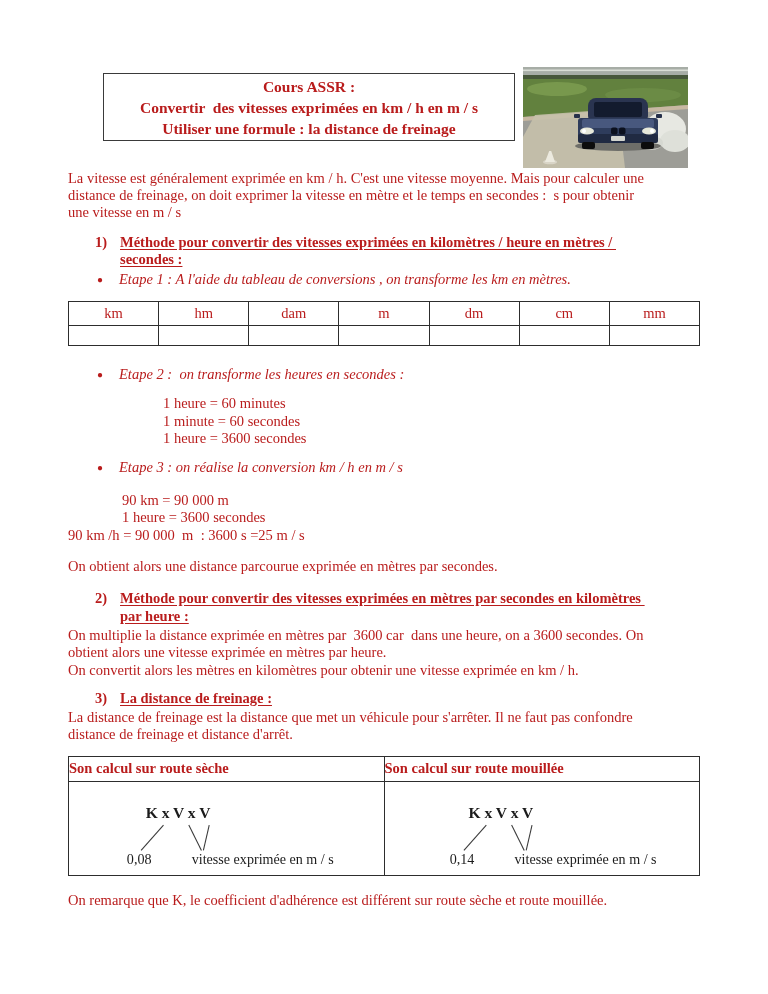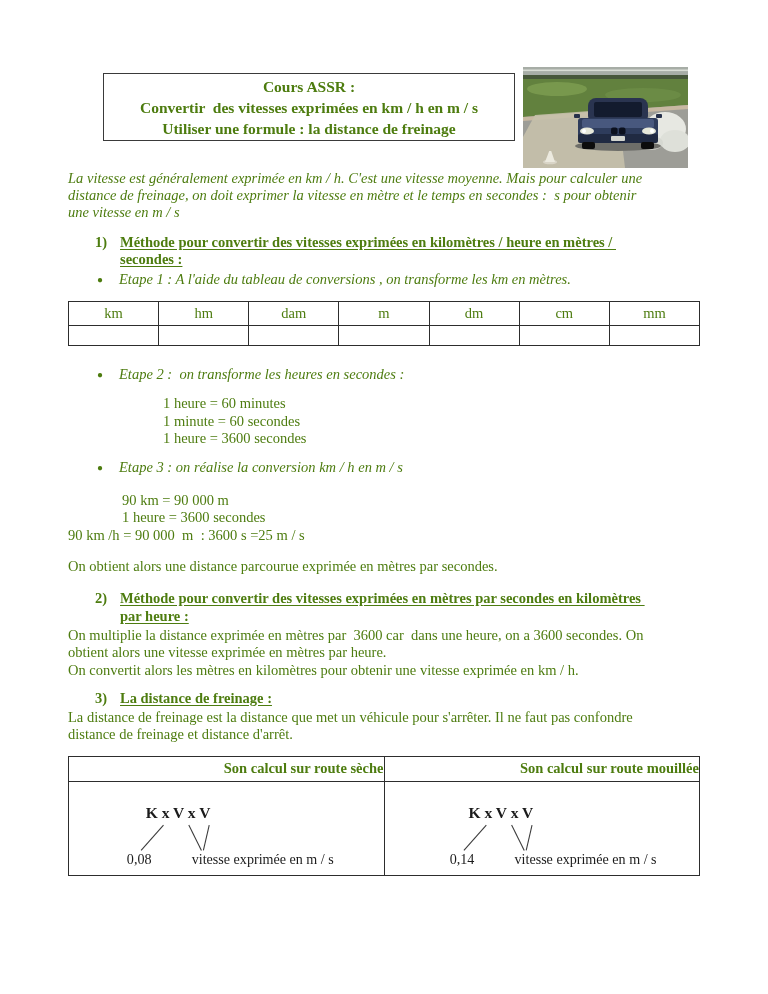--- a/index.html
+++ b/index.html
@@ -1,41 +1,41 @@
 <!DOCTYPE html>
 <html lang="fr"><head>
 <meta charset="utf-8">
 <style>
   * { margin:0; padding:0; box-sizing:border-box; }
   html,body { background:#ffffff; }
   .page {
     width:768px; height:994px; background:#fff; position:relative;
     font-family:"Liberation Serif","DejaVu Serif",serif;
-    color:#4d7c0f; font-size:14.5px; line-height:17.2px;
+    color:#b91c1c; font-size:14.5px; line-height:17.2px;
     padding:67px 68px 0 68px; overflow:hidden;
   }
   .pre { white-space:pre; }
   .header-row { position:relative; height:101px; }
   .title-box {
     position:absolute; left:35px; top:6px; width:412px; height:68px;
     border:1.5px solid #3a3a3a; display:flex; align-items:center; justify-content:center;
   }
   .title-text { font-weight:bold; font-size:15.5px; line-height:21px; text-align:center; }
   .photo { position:absolute; left:455px; top:0; width:165px; height:101px; display:block; }
   .hrow { display:flex; }
   .hnum { font-weight:bold; margin-left:27px; width:25px; flex:none; line-height:17.5px; }
   .htext { font-weight:bold; text-decoration:underline; text-underline-offset:2px; line-height:17.5px; }
   .brow { display:flex; }
   .bullet { margin-left:29px; width:22px; flex:none; font-size:10px; line-height:17.2px; }
   .etext { font-style:italic; }
   .conv-table { width:100%; border-collapse:collapse; table-layout:fixed; margin-top:13px; }
   .conv-table th { border:1px solid #2d2d2d; font-weight:normal; font-size:14.5px; text-align:center; height:24px; }
   .conv-table td { border:1px solid #2d2d2d; height:20px; }
   .formula-table { width:100%; border-collapse:collapse; margin-top:12px; }
-  .formula-table th { border:1px solid #2d2d2d; font-weight:bold; font-size:14.5px; text-align:right; height:25px; }
+  .formula-table th { border:1px solid #2d2d2d; font-weight:bold; font-size:14.5px; text-align:left; height:25px; }
   .formula-table td { border:1px solid #2d2d2d; height:85px; padding:4px; vertical-align:top; }
   .fsvg { display:block; width:100%; height:85px; }
   svg text { font-family:"Liberation Serif","DejaVu Serif",serif; fill:#1b1b1b; }
   .sub { line-height:17.5px; }
 </style>
 </head>
 <body>
 
 <div class="page">
 
@@ -77,21 +77,21 @@
         <rect x="4" y="44" width="13" height="7" rx="2" fill="#0c0c0c"></rect>
         <rect x="63" y="44" width="13" height="7" rx="2" fill="#0c0c0c"></rect>
       </g>
       <g transform="translate(22,84)">
         <ellipse cx="5" cy="11" rx="7" ry="2.3" fill="#d9d5c7"></ellipse>
         <polygon points="0,11 4.2,0 6.2,0 10,11" fill="#eceadf"></polygon>
       </g>
     </svg>
   </div>
 
-  <div class="pre" style="margin-top:2px;font-style:italic;">La vitesse est généralement exprimée en km / h. C'est une vitesse moyenne. Mais pour calculer une
+  <div class="pre" style="margin-top:2px;">La vitesse est généralement exprimée en km / h. C'est une vitesse moyenne. Mais pour calculer une
 distance de freinage, on doit exprimer la vitesse en mètre et le temps en secondes :  s pour obtenir
 une vitesse en m / s</div>
 
   <div class="hrow" style="margin-top:12px;">
     <span class="hnum">1)</span>
     <span class="htext pre">Méthode pour convertir des vitesses exprimées en kilomètres / heure en mètres / 
 secondes :</span>
   </div>
 
   <div class="brow" style="margin-top:2px;">
@@ -184,14 +184,15 @@
             <line x1="126" y1="39" x2="139" y2="65" stroke="#3a3a3a" stroke-width="1.1"></line>
             <line x1="147" y1="39" x2="141" y2="65" stroke="#3a3a3a" stroke-width="1.1"></line>
             <text x="75" y="79" text-anchor="middle" font-size="14.5">0,14</text>
             <text x="129" y="79" font-size="14.5">vitesse exprimée en m / s</text>
           </svg>
         </td>
       </tr>
     </tbody>
   </table>
 
+  <div class="pre" style="margin-top:16px;">On remarque que K, le coefficient d'adhérence est différent sur route sèche et route mouillée.</div>
 
 </div>
 
 </body></html>

